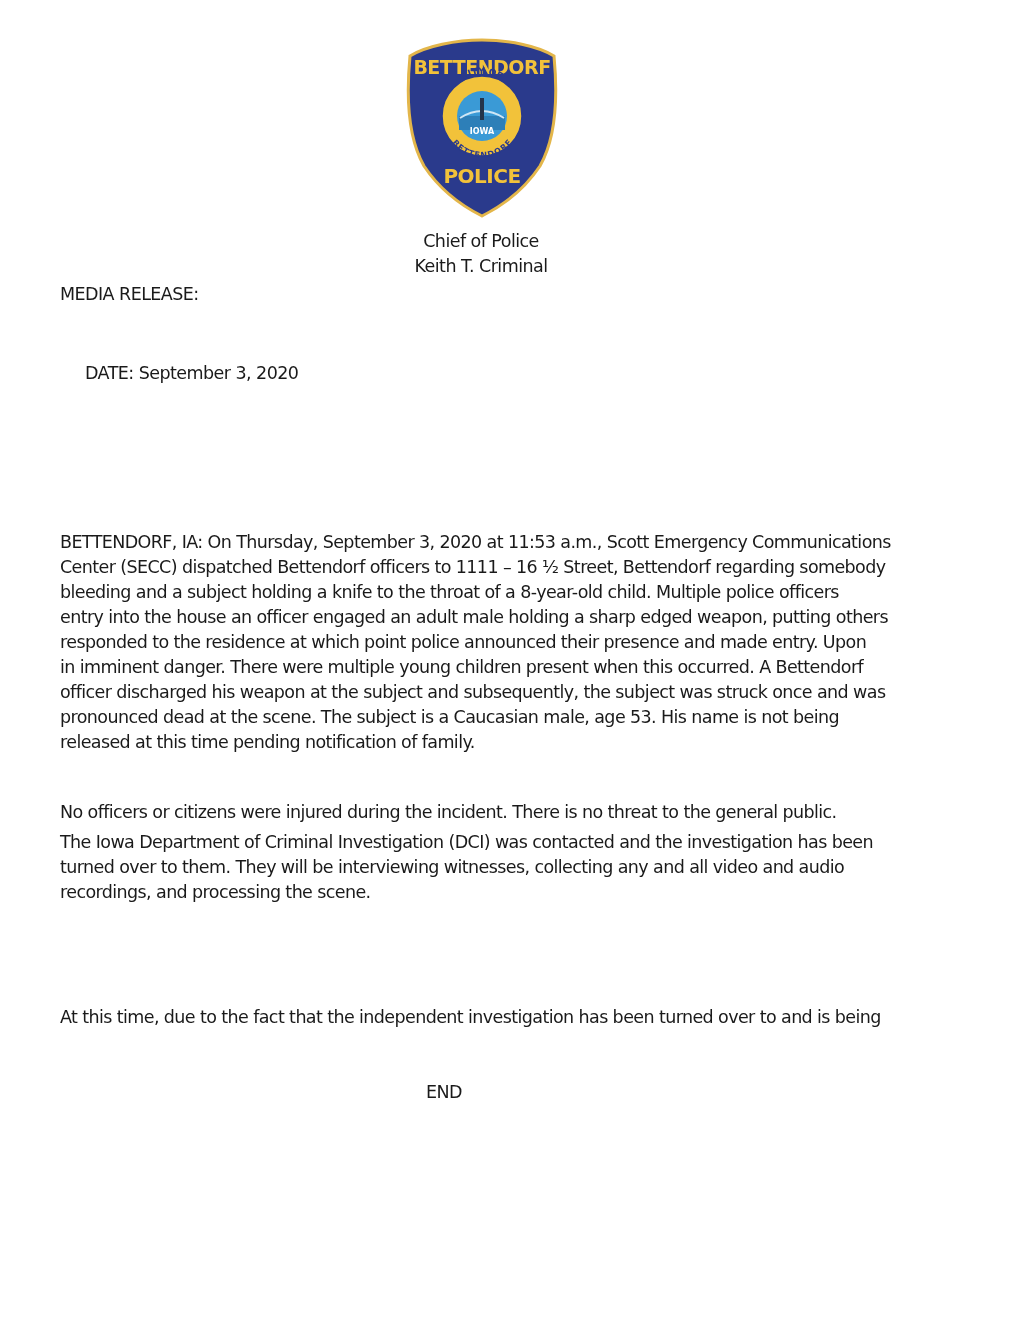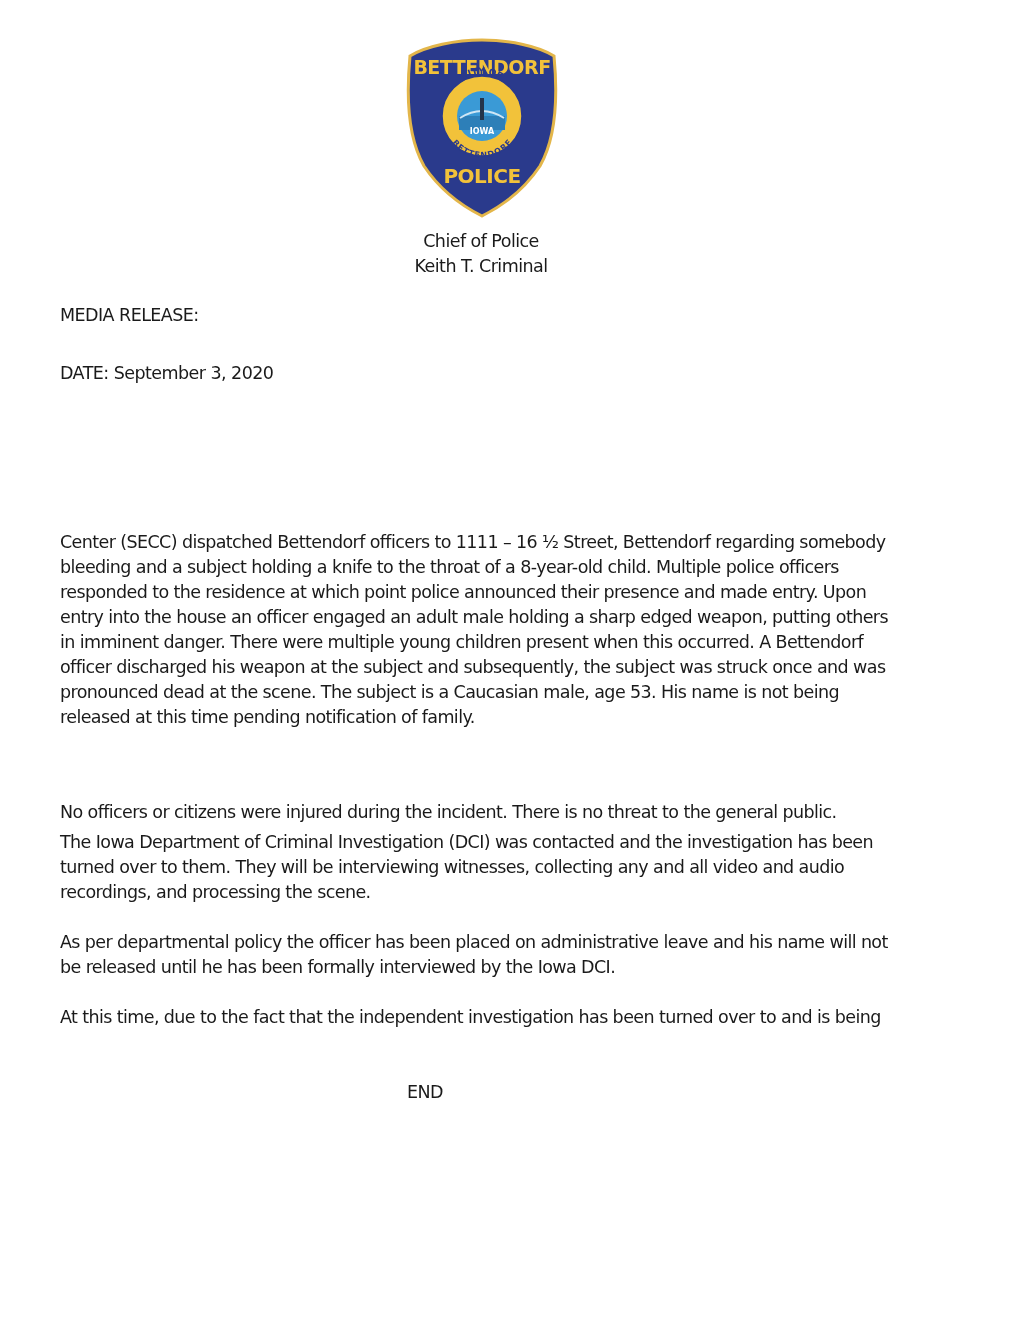--- a/index.html
+++ b/index.html
@@ -37,49 +37,46 @@
     </text>
     <text font-family="DejaVu Sans, sans-serif" font-weight="bold" font-size="8" fill="#2a3a8c">
       <textPath href="#arcBot" startOffset="50%" text-anchor="middle" dominant-baseline="hanging">BETTENDORF</textPath>
     </text>
     <text x="76" y="145" text-anchor="middle" font-family="DejaVu Sans, sans-serif" font-weight="bold" font-size="20" fill="#f2c23a" letter-spacing="-0.5">POLICE</text>
   </svg>
 
   <div class="center t" style="top:229px;">Chief of Police</div>
   <div class="center t" style="top:254px;">Keith T. Criminal</div>
 
-  <div class="line t" style="top:303px;text-align:right;">MEDIA RELEASE:</div>
+  <div class="line t" style="top:282px;text-align:right;">MEDIA RELEASE:</div>
 
-  <div class="line t" style="top:361px;">DATE: September 3, 2020</div>
+  <div class="line t" style="top:361px;margin-left:25px;">DATE: September 3, 2020</div>
 
   <div class="para" style="top:530px;">
+    <span>BETTENDORF, IA: On Thursday, September 3, 2020 at 11:53 a.m., Scott Emergency Communications</span>
     <span>Center (SECC) dispatched Bettendorf officers to 1111 – 16 ½ Street, Bettendorf regarding somebody</span>
     <span>bleeding and a subject holding a knife to the throat of a 8-year-old child. Multiple police officers</span>
+    <span>entry into the house an officer engaged an adult male holding a sharp edged weapon, putting others</span>
     <span>responded to the residence at which point police announced their presence and made entry. Upon</span>
-    <span>entry into the house an officer engaged an adult male holding a sharp edged weapon, putting others</span>
     <span>in imminent danger. There were multiple young children present when this occurred. A Bettendorf</span>
     <span>officer discharged his weapon at the subject and subsequently, the subject was struck once and was</span>
     <span>pronounced dead at the scene. The subject is a Caucasian male, age 53. His name is not being</span>
     <span>released at this time pending notification of family.</span>
   </div>
 
   <div class="para" style="top:800px;">
     <span>No officers or citizens were injured during the incident. There is no threat to the general public.</span>
   </div>
 
   <div class="para" style="top:830px;">
     <span>The Iowa Department of Criminal Investigation (DCI) was contacted and the investigation has been</span>
     <span>turned over to them. They will be interviewing witnesses, collecting any and all video and audio</span>
     <span>recordings, and processing the scene.</span>
   </div>
 
-  <div class="para" style="top:930px;">
-    <span>As per departmental policy the officer has been placed on administrative leave and his name will not</span>
-    <span>be released until he has been formally interviewed by the Iowa DCI.</span>
-  </div>
 
   <div class="para" style="top:1005px;">
     <span>At this time, due to the fact that the independent investigation has been turned over to and is being</span>
   </div>
 
-  <div class="t" style="position:absolute; left:0; width:850px; text-align:center; top:1080px;">END</div>
+  <div class="t" style="position:absolute; left:0; width:850px; text-align:center; top:1080px;padding-left:19px;">END</div>
 
 </div>
 
 </body></html>

